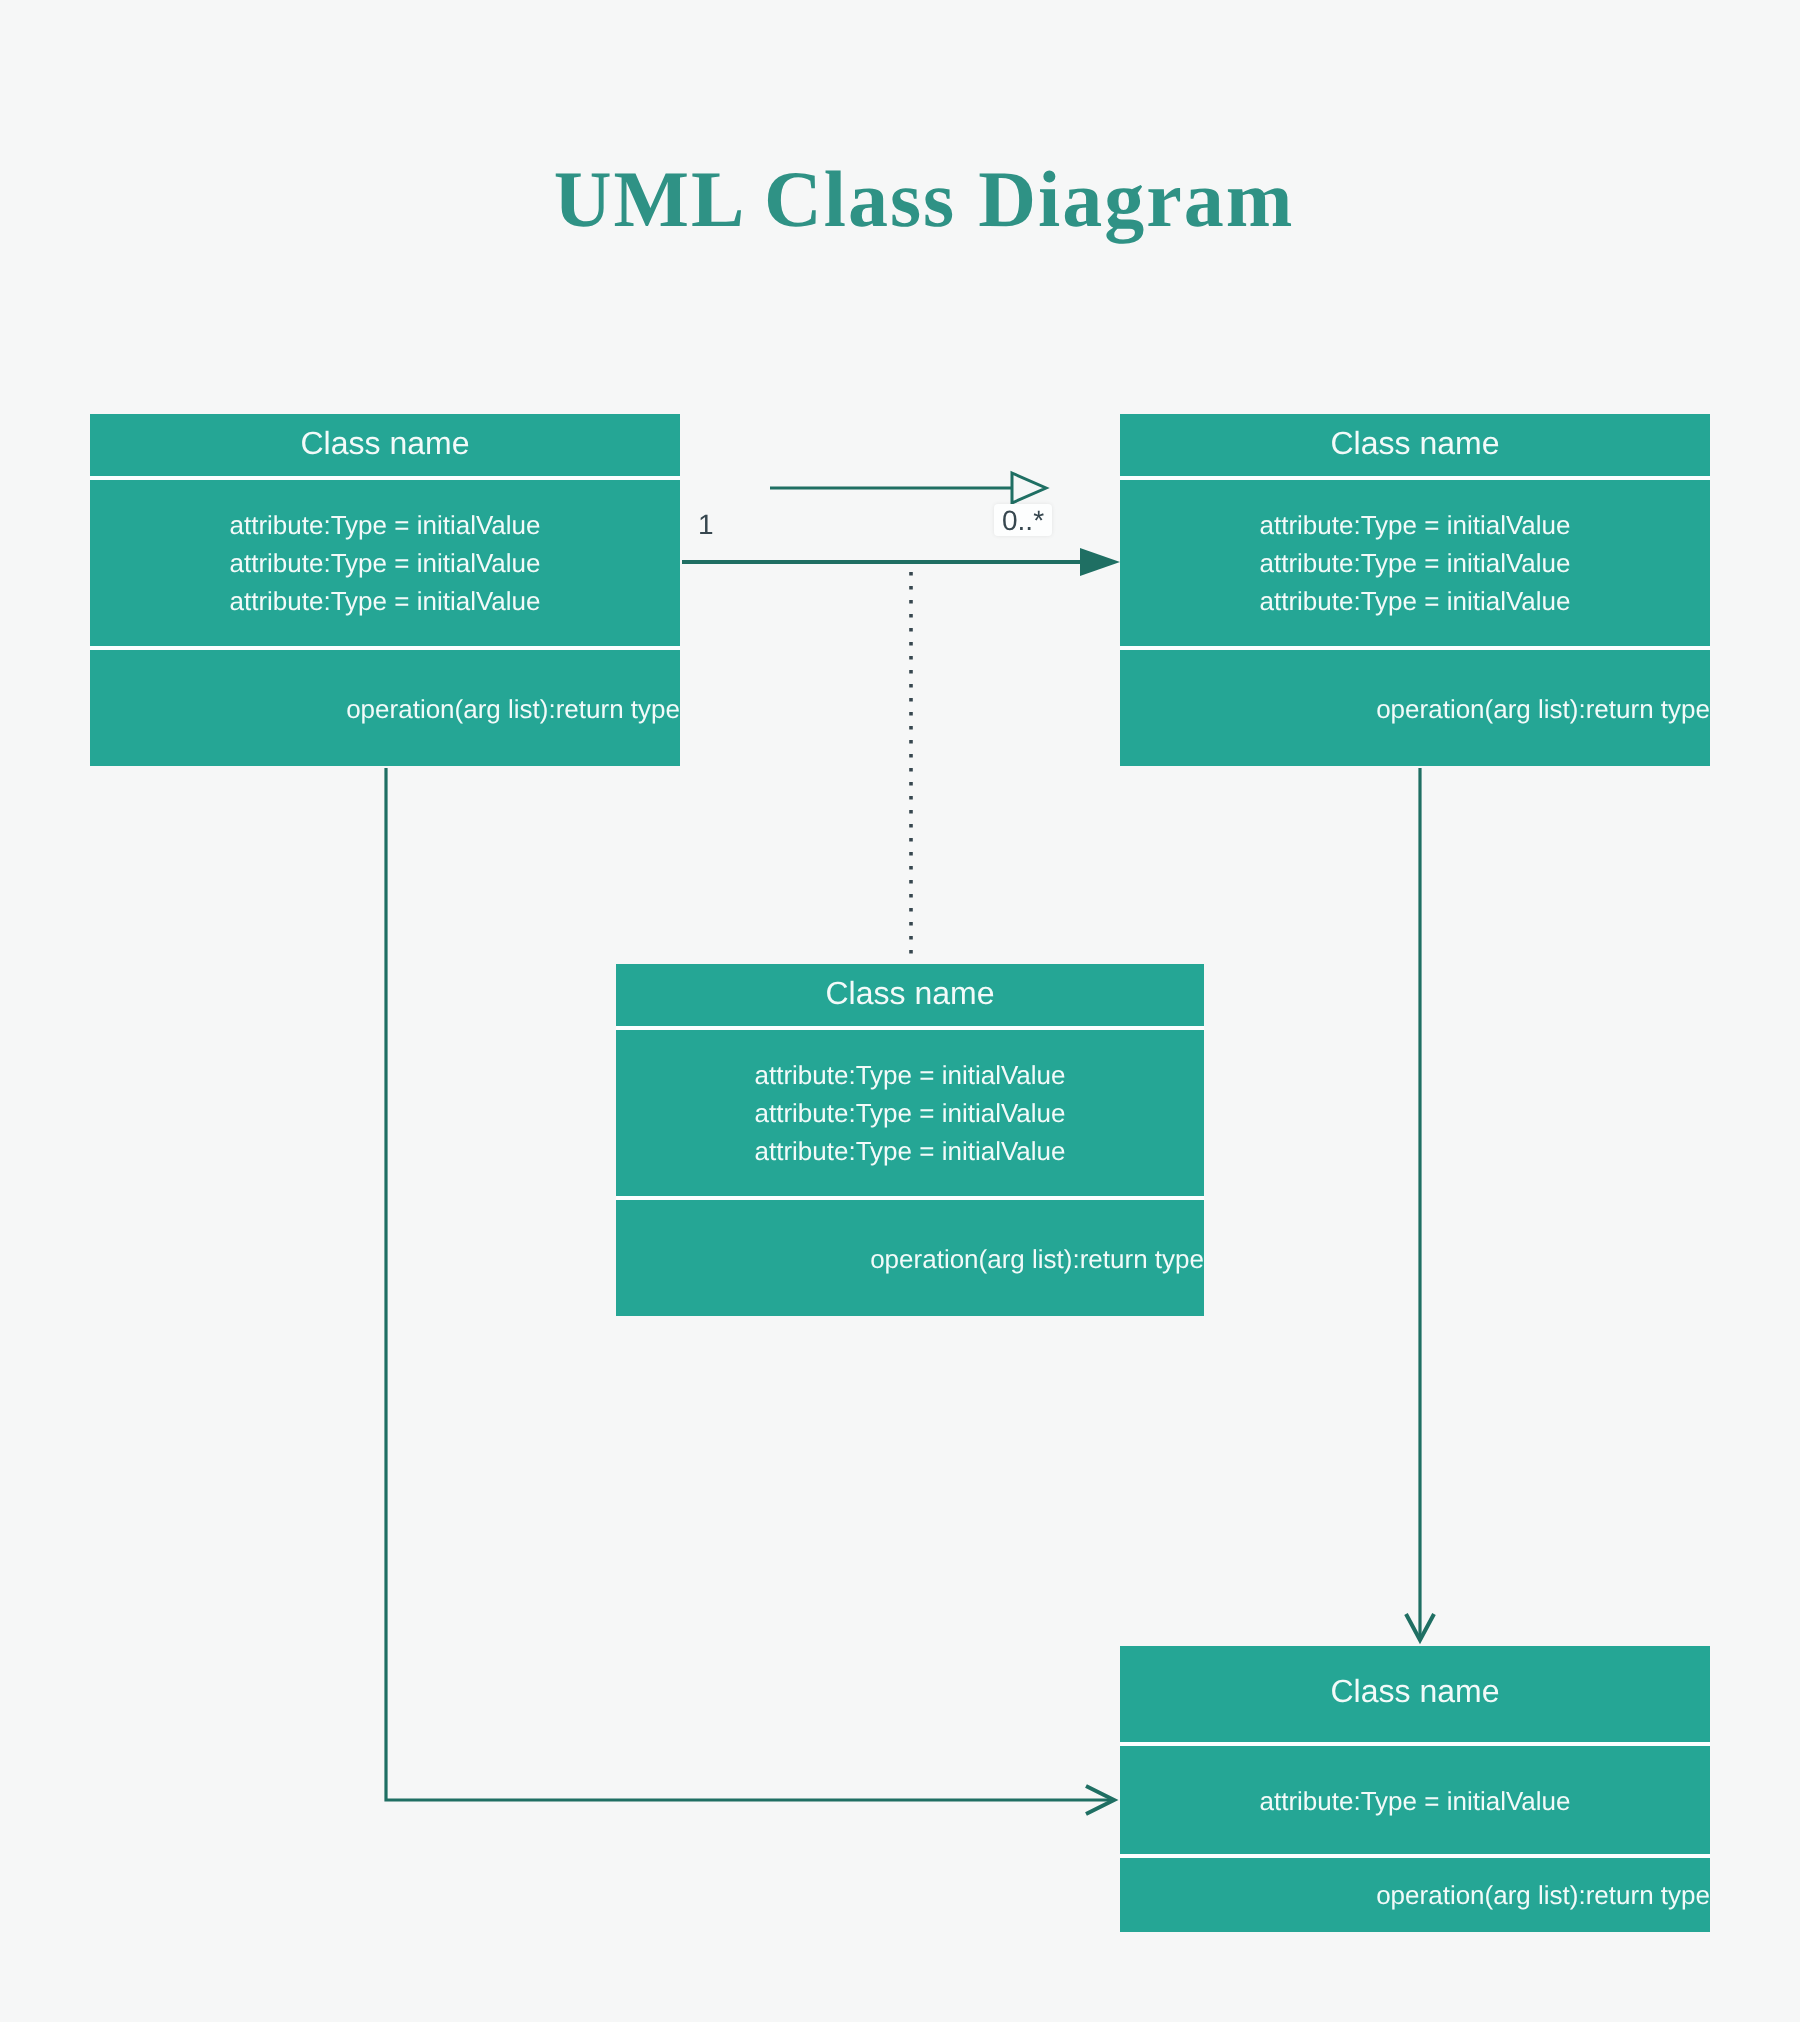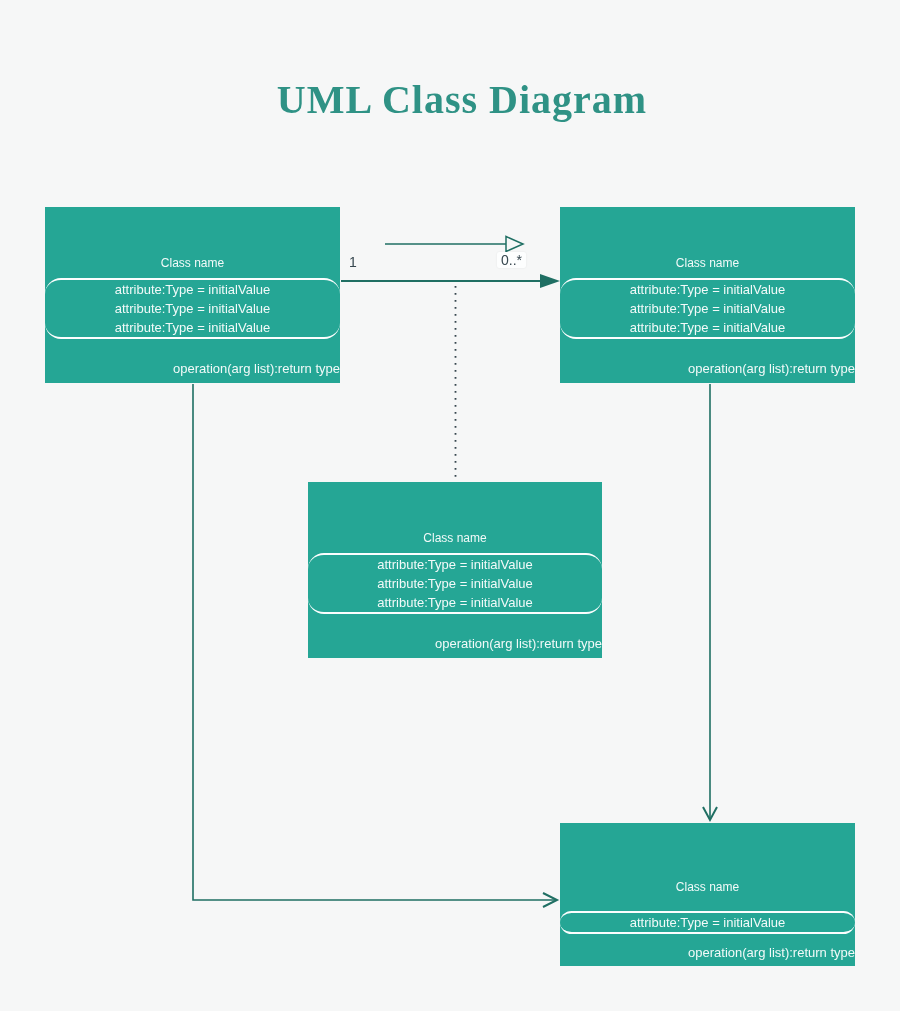--- a/index.html
+++ b/index.html
@@ -34,35 +34,33 @@
   .uml-class{
     position:absolute;
     background:var(--box-fill);
     color:var(--box-text);
     display:flex;
     flex-direction:column;
     text-align:center;
   }
   .uml-header{
     display:flex;align-items:center;justify-content:center;
-    font-size:12px;
+    font-size:16px;
     height:31px;
     flex:0 0 auto;
-    margin-top:40px;
   }
   .uml-header.tall{height:48px;}
   .uml-attrs{
     border-top:2px solid var(--separator);
     border-bottom:2px solid var(--separator);
     flex:1 1 auto;
     display:flex;flex-direction:column;
     align-items:center;justify-content:center;
     font-size:13px;
     line-height:19px;
-    border-radius:16px;
   }
   .uml-ops{
     flex:0 0 auto;
     display:flex;align-items:center;justify-content:flex-end;
     font-size:13px;
   }
   .uml-ops.h58{height:58px;}
   .uml-ops.h37{height:37px;}
   .connector-layer{
     position:absolute;top:0;left:0;width:900px;height:1011px;

